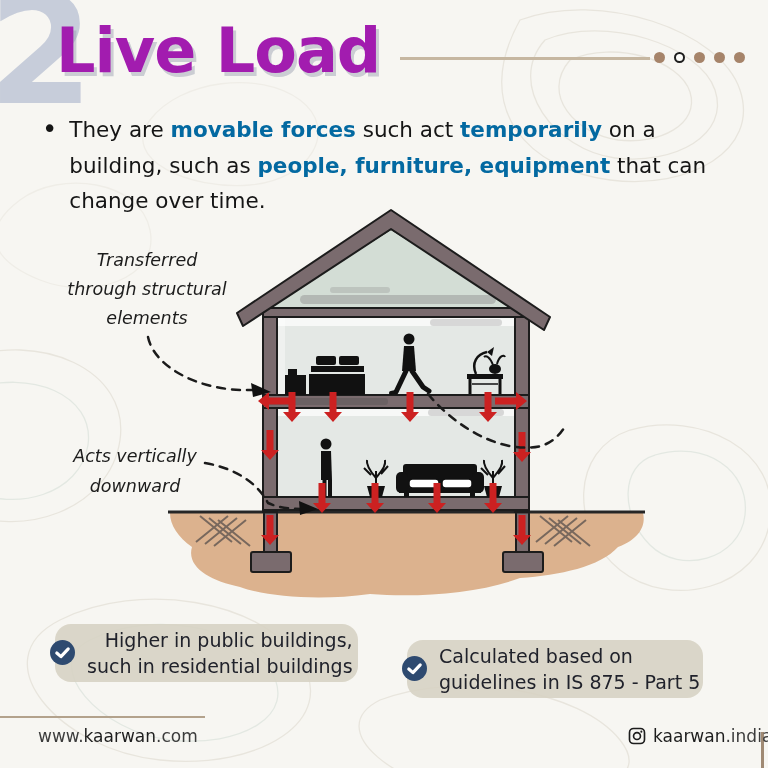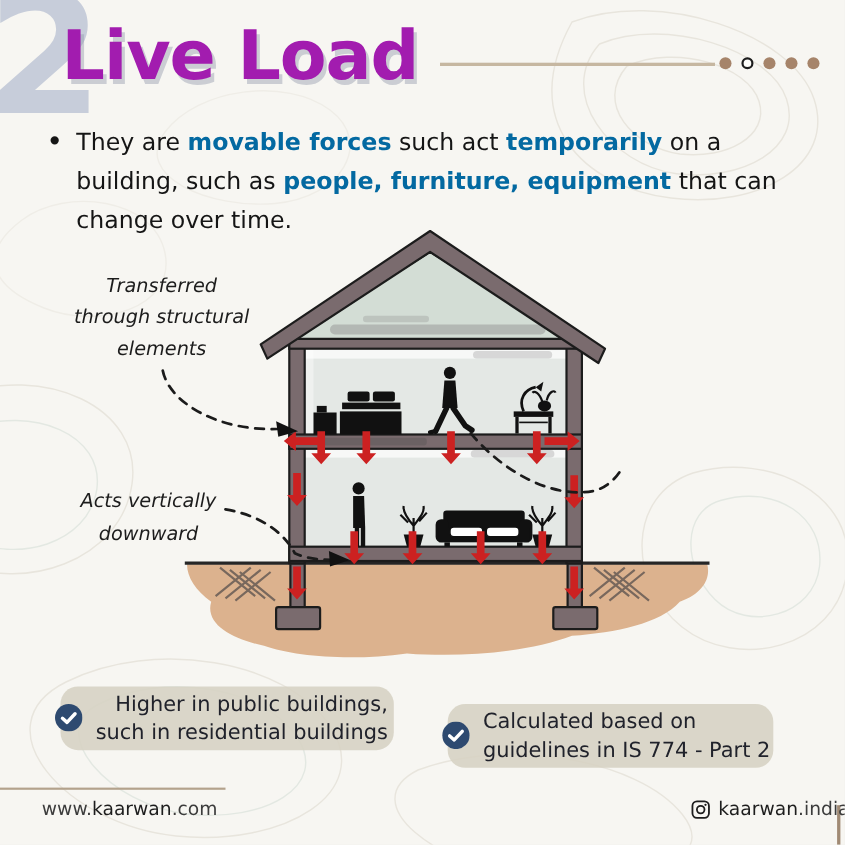--- a/index.html
+++ b/index.html
@@ -231,21 +231,21 @@
   </div>
   <div class="fact fact-2">
     <span class="check">
       <svg viewBox="0 0 24 24" width="25" height="25">
           <circle cx="12" cy="12" r="12" fill="#2e4a70"></circle>
           <path d="M6.5,12.5 L10.5,16 L17.5,8.5" stroke="#ffffff" stroke-width="3" fill="none" stroke-linecap="round" stroke-linejoin="round"></path>
         </svg>
     </span>
     <div class="fact-lines">
       <div>Calculated based on</div>
-      <div>guidelines in IS 774 - Part 2</div>
+      <div>guidelines in IS 875 - Part 5</div>
     </div>
   </div>
 
   <div class="footer-line"></div>
   <div class="site"><span>www.</span><span class="b">kaarwan</span><span>.com</span></div>
   <div class="insta">
     <span style="display:inline-flex;">
       <svg viewBox="0 0 24 24" width="18" height="18" fill="none" stroke="#1d1d1d" stroke-width="2.2">
           <rect x="2" y="2" width="20" height="20" rx="5.5"></rect>
           <circle cx="12" cy="12" r="4.6"></circle>

